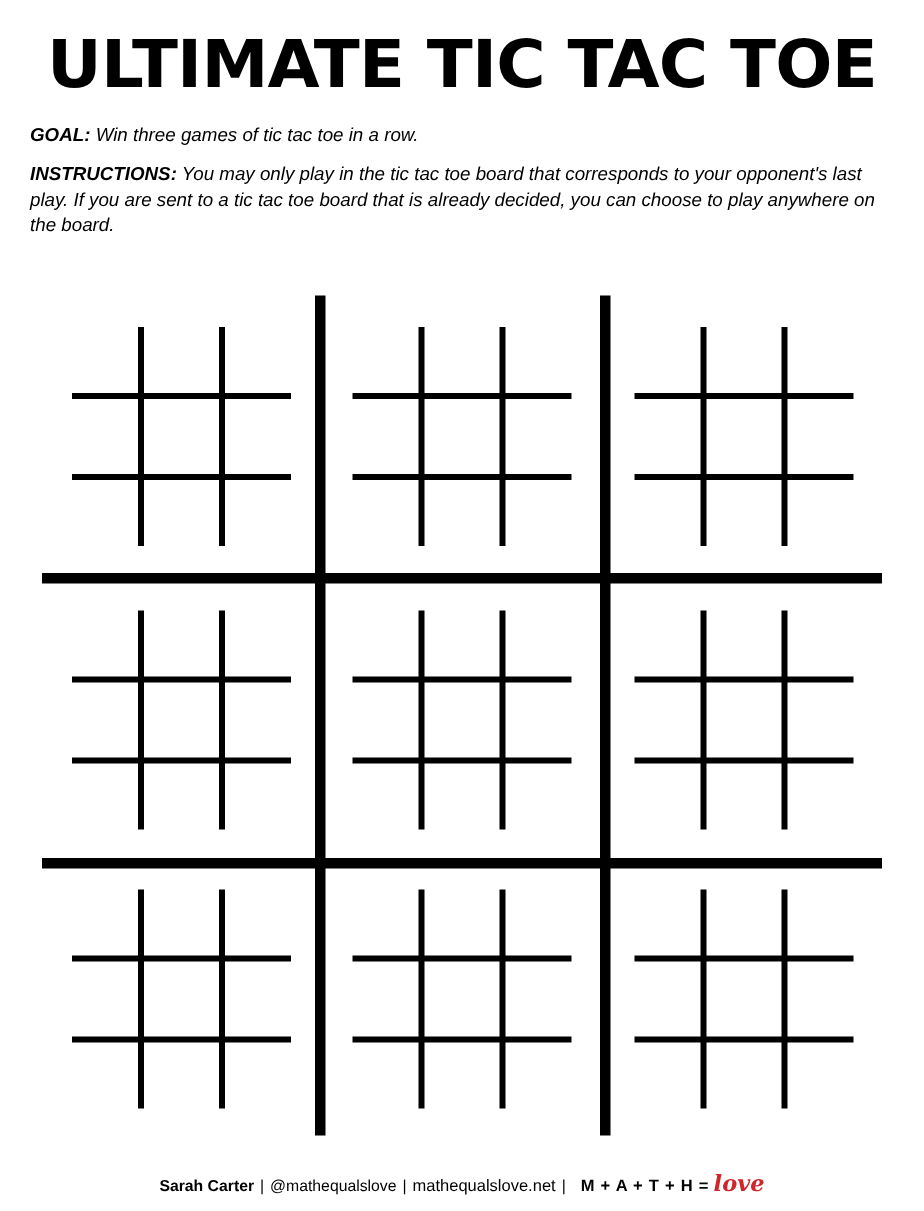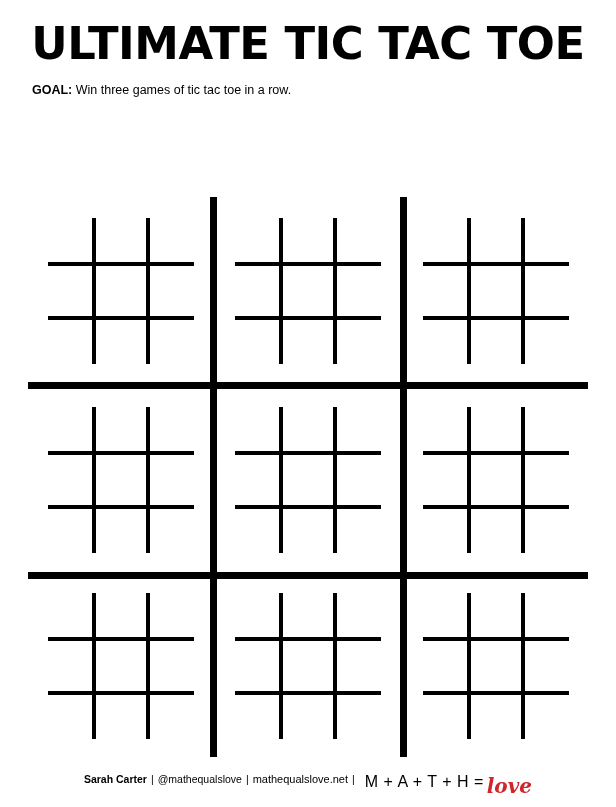--- a/index.html
+++ b/index.html
@@ -28,22 +28,23 @@
     font-weight: bold;
     font-size: 44px;
     letter-spacing: -0.5px;
     line-height: 1;
     margin: 22px 0 0 0;
     padding: 0 18px;
     white-space: nowrap;
     transform: scaleX(1.02);
   }
   .text-block {
-    padding: 0 30px 0 32px;
+    padding: 0 30px 0 20px;
     margin-top: 16px;
+    font-style: italic;
   }
   .goal-line {
     font-size: 12.5px;
     line-height: 1.35;
     margin-bottom: 9px;
   }
   .instructions-line {
     font-size: 12.5px;
     line-height: 1.38;
   }
@@ -121,67 +122,70 @@
   .mini-h1 { top: 44px; }
   .mini-h2 { top: 98px; }
 
   
   .footer {
     position: absolute;
     left: 0;
     right: 0;
     bottom: 32px;
     display: flex;
-    align-items: flex-start;
+    align-items: flex-end;
     justify-content: center;
     gap: 0;
     font-size: 10.5px;
   }
   .footer-credit {
     font-weight: bold;
     font-size: 10.5px;
   }
   .footer-sep {
     padding: 0 4px;
     color: #000;
   }
   .footer-handle {
     font-weight: normal;
     font-size: 10.5px;
   }
   .footer-site {
     font-size: 11px;
   }
   .footer-brand {
-    font-weight: normal;
-    font-size: 16px;
+    font-weight: bold;
+    font-size: 11px;
     letter-spacing: 0.5px;
     margin-left: 6px;
   }
   .footer-love {
     font-family: "DejaVu Serif", serif;
     font-style: italic;
     font-weight: bold;
     color: #d0252a;
-    font-size: 20px;
+    font-size: 15px;
     margin-left: 3px;
     transform: translateY(1px);
     display: inline-block;
   }
 </style>
 </head>
 <body>
 
 <div class="page">
 
   <h1 class="title">ULTIMATE TIC TAC TOE</h1>
 
   <div class="text-block">
     <div class="goal-line">
       <span class="lead">GOAL:</span><span> Win three games of tic tac toe in a row.</span>
+    </div>
+    <div class="instructions-line">
+      <span class="lead">INSTRUCTIONS:</span><span> You may only play in the tic tac toe board that corresponds to your opponent's last play. If you are sent to a tic tac toe board that is already decided, you can choose to play anywhere on the board.</span>
     </div>
   </div>
 
   <div class="board-wrap">
     <div class="board">
 
       <div class="mini-grid">
 
         <div class="mini">
           <div class="mini-inner">

